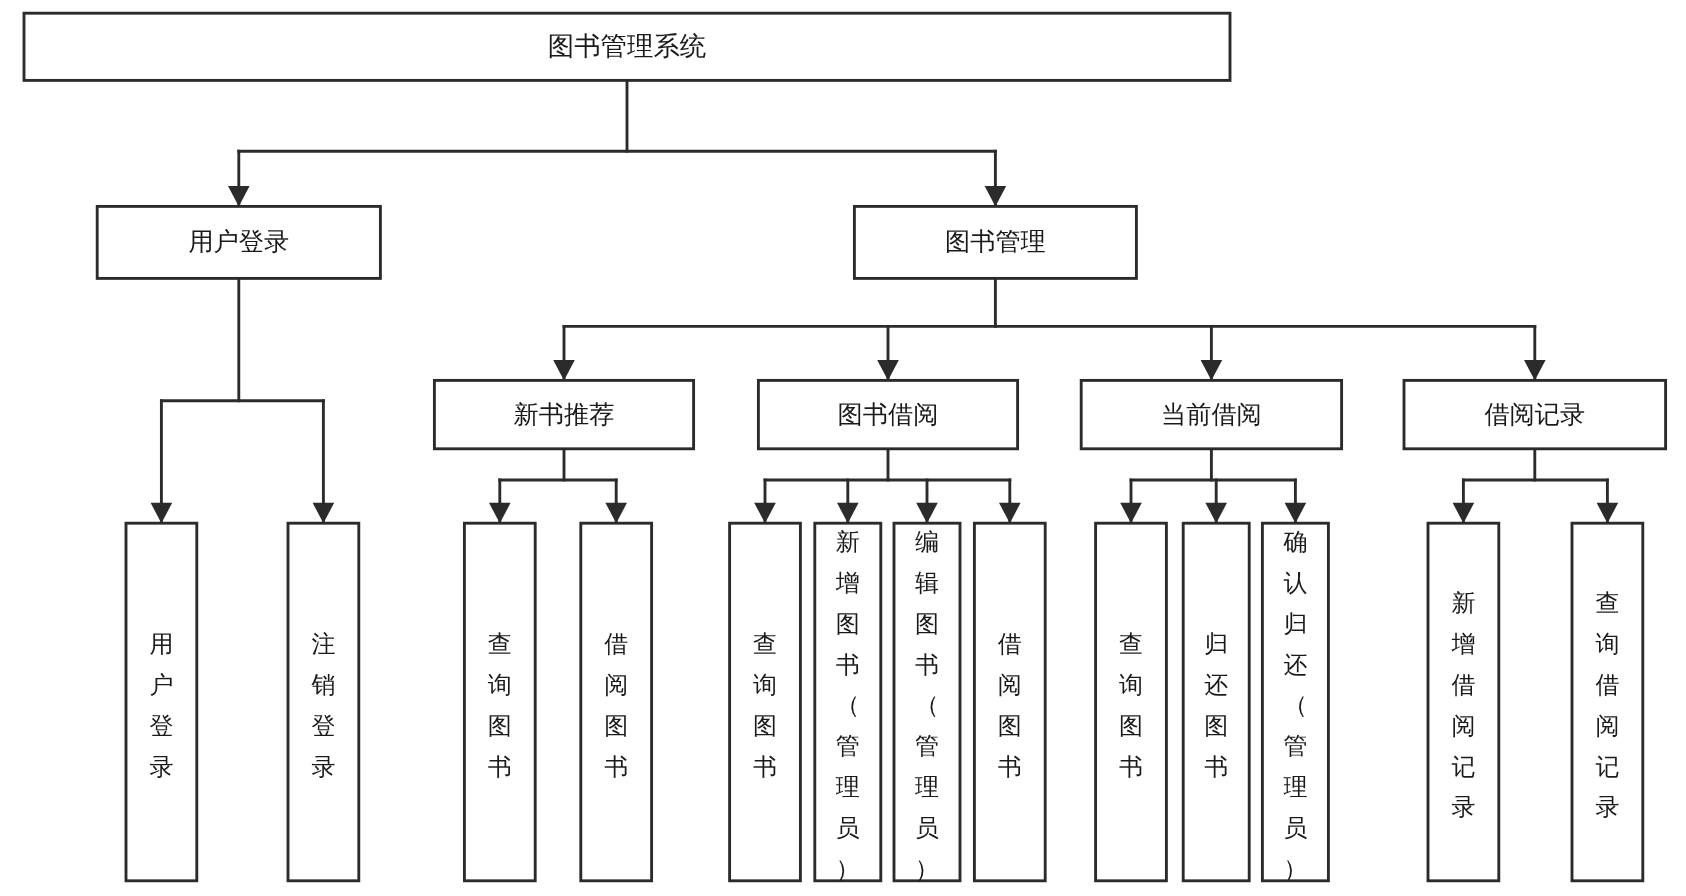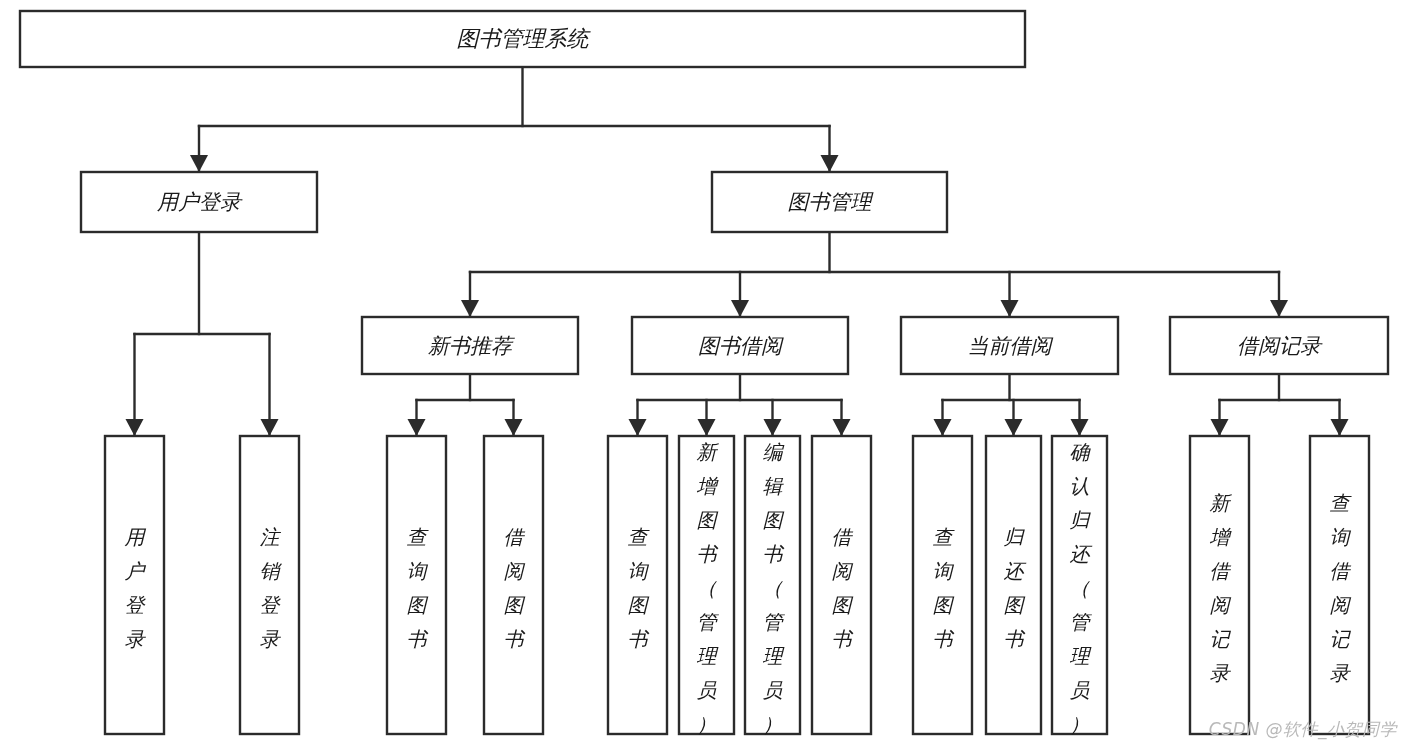--- a/index.html
+++ b/index.html
@@ -10,21 +10,20 @@
   body {
     width: 1405px;
     height: 747px;
     font-family: "DejaVu Sans", "Liberation Sans", sans-serif;
     overflow: hidden;
   }
   #diagram-root {
     position: relative;
     width: 1405px;
     height: 747px;
-    font-style: italic;
   }
   svg#flow {
     position: absolute;
     top: 0;
     left: 0;
     width: 1405px;
     height: 747px;
   }
   .node-rect {
     fill: #ffffff;
@@ -206,15 +205,14 @@
           <rect x="1190" y="436" width="59" height="298" class="node-rect"></rect>
           <text x="1219.5" y="509.52" class="vert-label"><tspan x="1219.5" dy="0">新</tspan><tspan x="1219.5" dy="34">增</tspan><tspan x="1219.5" dy="34">借</tspan><tspan x="1219.5" dy="34">阅</tspan><tspan x="1219.5" dy="34">记</tspan><tspan x="1219.5" dy="34">录</tspan></text>
         </g>
         <g>
           <rect x="1310" y="436" width="59" height="298" class="node-rect"></rect>
           <text x="1339.5" y="509.52" class="vert-label"><tspan x="1339.5" dy="0">查</tspan><tspan x="1339.5" dy="34">询</tspan><tspan x="1339.5" dy="34">借</tspan><tspan x="1339.5" dy="34">阅</tspan><tspan x="1339.5" dy="34">记</tspan><tspan x="1339.5" dy="34">录</tspan></text>
         </g>
       </g>
   </svg>
 
-  <div class="watermark">CSDN @软件_小贺同学</div>
 
 </div>
 
 </body></html>

